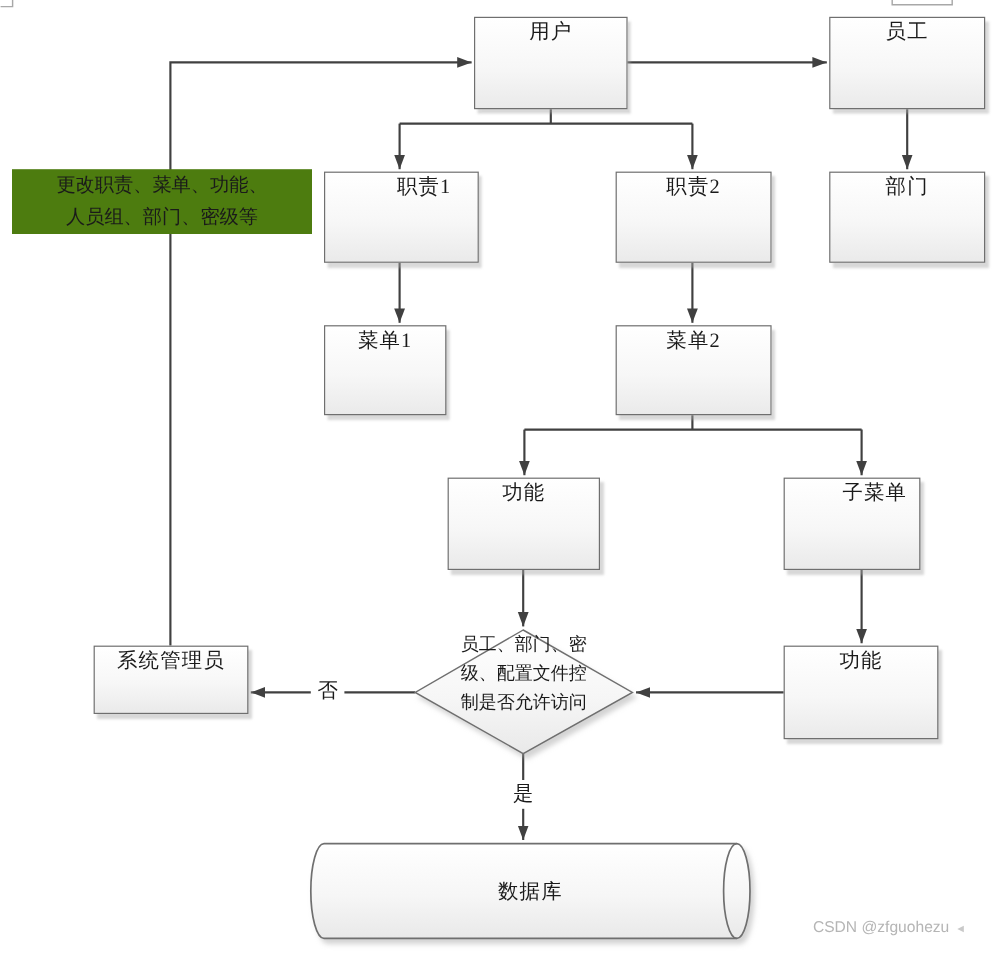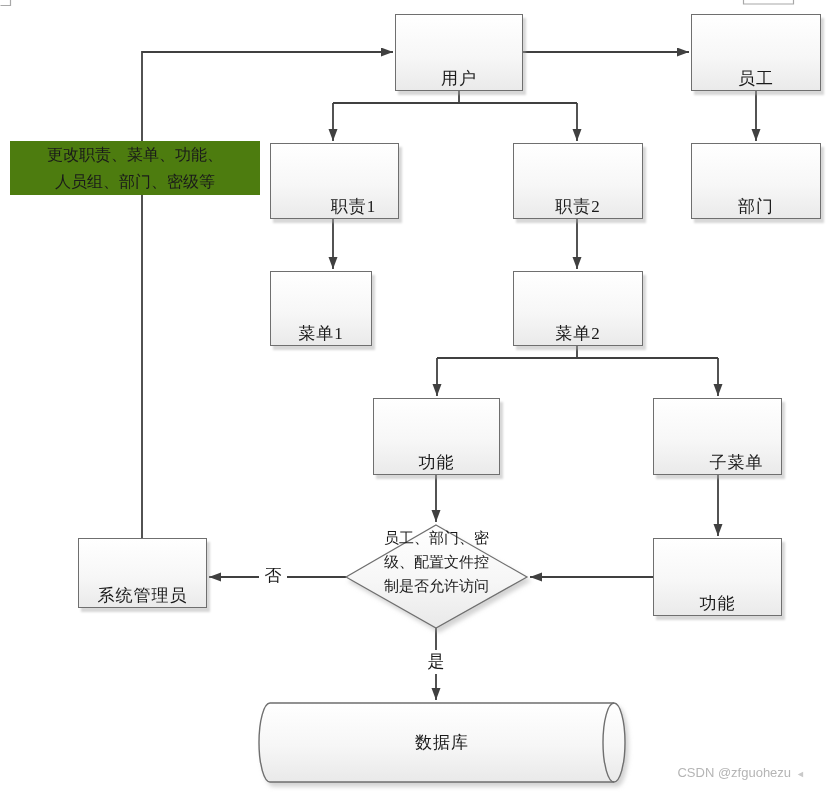--- a/index.html
+++ b/index.html
@@ -10,21 +10,21 @@
     font-family:"Liberation Serif","DejaVu Serif",serif;
     overflow:hidden;
   }
   #wires{position:absolute;left:0;top:0;z-index:1;}
   .node{
     position:absolute;z-index:2;
     box-sizing:border-box;
     border:1px solid #6f6f6f;
     background:linear-gradient(180deg,#ffffff 0%,#f7f7f7 55%,#eaeaea 100%);
     box-shadow:3px 4px 2px rgba(168,168,168,0.45);
-    display:flex;align-items:flex-end;justify-content:center;
+    display:flex;align-items:flex-start;justify-content:center;
     font-size:17px;color:#1a1a1a;letter-spacing:1px;
   }
   .edge-label{
     position:absolute;z-index:3;
     background:#ffffff;
     font-size:17px;color:#1a1a1a;
     text-align:center;line-height:24px;
   }
   .note{
     position:absolute;z-index:3;
@@ -56,23 +56,23 @@
   .watermark .wm-mark{font-size:9px;color:#c9c9c9;margin-left:5px;}
   
   .n-user{left:395px;top:14px;width:128px;height:77px;}
   .n-employee{left:691px;top:14px;width:130px;height:77px;}
   .n-duty1{left:270px;top:143px;width:129px;height:76px;padding-left:38px;}
   .n-duty2{left:513px;top:143px;width:130px;height:76px;}
   .n-department{left:691px;top:143px;width:130px;height:76px;}
   .n-menu1{left:270px;top:271px;width:102px;height:75px;}
   .n-menu2{left:513px;top:271px;width:130px;height:75px;}
   .n-function1{left:373px;top:398px;width:127px;height:77px;}
-  .n-submenu{left:653px;top:398px;width:129px;height:77px;padding-left:38px;}
+  .n-submenu{left:653px;top:398px;width:114px;height:77px;padding-left:38px;}
   .n-function2{left:653px;top:538px;width:129px;height:78px;}
-  .n-admin{left:78px;top:538px;width:129px;height:70px;}
+  .n-admin{left:78px;top:538px;width:129px;height:57px;}
   .l-no{left:259px;top:564px;width:28px;}
   .l-yes{left:422px;top:650px;width:28px;}
 </style>
 </head>
 <body>
 
 <div id="canvas">
 
   <svg id="wires" width="829" height="796" viewBox="0 0 829 796">
     <defs>

